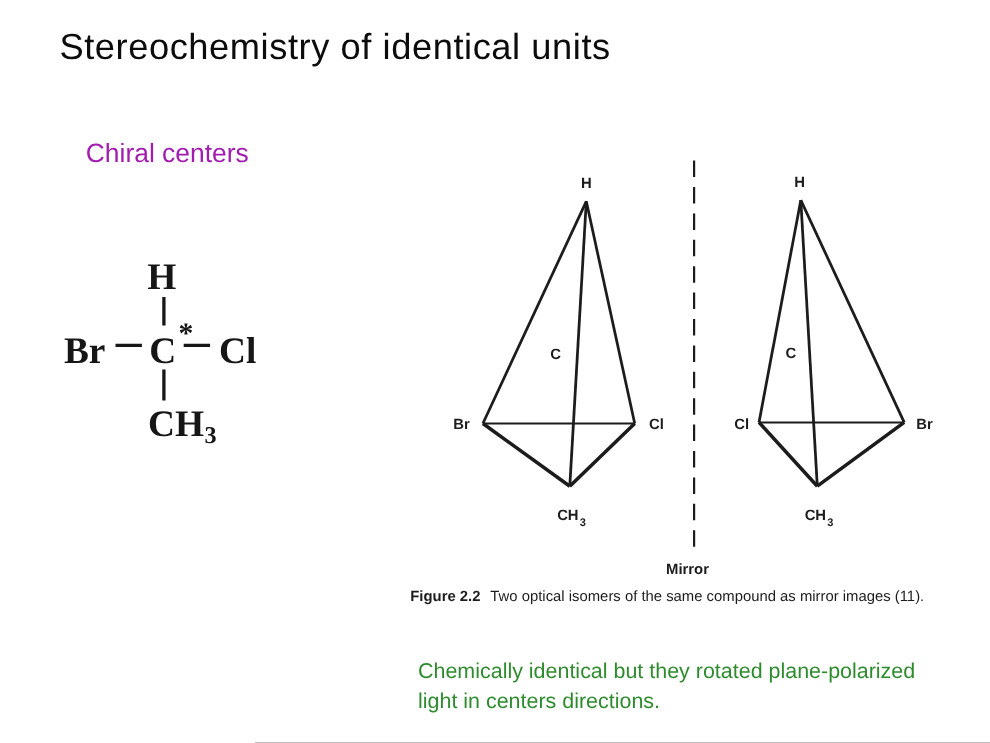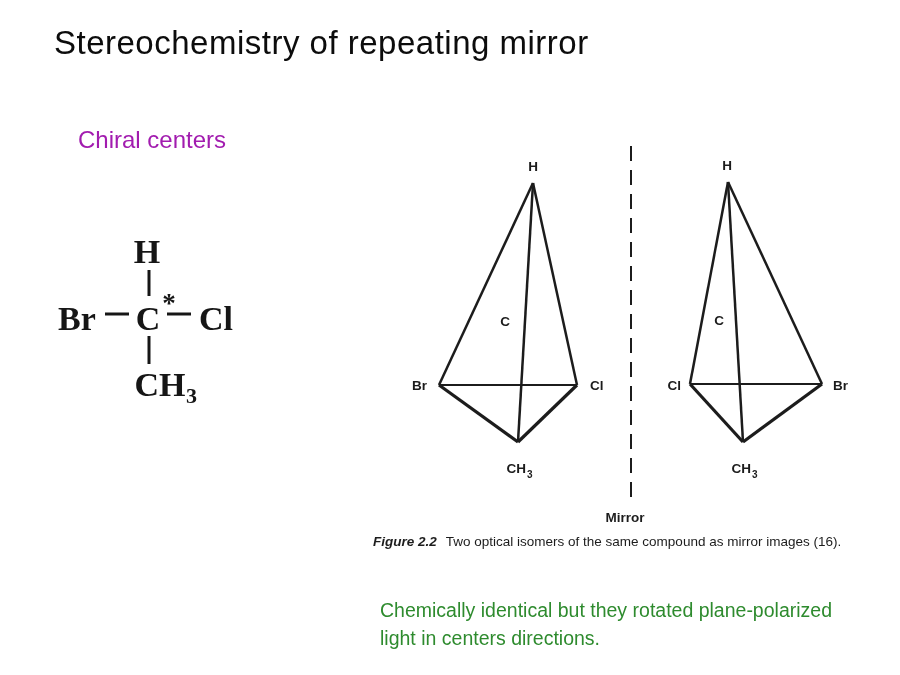--- a/index.html
+++ b/index.html
@@ -31,33 +31,33 @@
   .fg-lbl{font-size:13.5px;}
   .fg-sub{font-size:10px;}
   .lw-thin{stroke-width:1.8;}
   .lw-med{stroke-width:2.5;}
   .lw-thick{stroke-width:3.2;}
   .mirror-line{stroke-width:2;stroke-dasharray:15 9;}
   .caption{
     position:absolute;left:373px;top:534px;width:515px;
     font-size:13.5px;color:#1c1c1c;
   }
-  .caption .cap-bold{font-weight:700;font-style:italic;}
+  .caption .cap-bold{font-weight:700;}
   .caption .cap-rest{margin-left:9px;}
   .note{
     position:absolute;left:356px;top:596px;width:500px;
     font-size:19.5px;line-height:28px;color:#2e8b2e;margin-left:24px;
   }
 </style>
 </head>
 <body>
 
 <div class="slide">
 
-  <div class="title">Stereochemistry of repeating mirror</div>
+  <div class="title">Stereochemistry of identical units</div>
 
   <div class="subtitle">Chiral centers</div>
 
   <svg class="structure-svg" width="210" height="190" viewBox="0 0 210 190">
     <text class="st-main" x="102" y="37" text-anchor="middle">H</text>
     <line class="st-bond" x1="104" y1="44" x2="104" y2="70"></line>
     <text class="st-main" x="32" y="104" text-anchor="middle">Br</text>
     <line class="st-bond" x1="60" y1="88" x2="84" y2="88"></line>
     <text class="st-main" x="103" y="104" text-anchor="middle">C</text>
     <text class="st-star" x="124" y="86" text-anchor="middle">*</text>
@@ -98,21 +98,21 @@
       <text class="fg-lbl" x="347" y="30" text-anchor="middle">H</text>
       <text class="fg-lbl" x="339" y="185" text-anchor="middle">C</text>
       <text class="fg-lbl" x="301" y="250" text-anchor="end">Cl</text>
       <text class="fg-lbl" x="453" y="250" text-anchor="start">Br</text>
       <text class="fg-lbl" x="371" y="333" text-anchor="end">CH</text>
       <text class="fg-sub" x="372" y="338" text-anchor="start">3</text>
     </g>
   </svg>
 
   <div class="caption">
-    <span class="cap-bold">Figure 2.2</span><span class="cap-rest">Two optical isomers of the same compound as mirror images (16).</span>
+    <span class="cap-bold">Figure 2.2</span><span class="cap-rest">Two optical isomers of the same compound as mirror images (11).</span>
   </div>
 
   <div class="note">
     <div>Chemically identical but they rotated plane-polarized</div>
     <div>light in centers directions.</div>
   </div>
 
 </div>
 
 </body></html>

